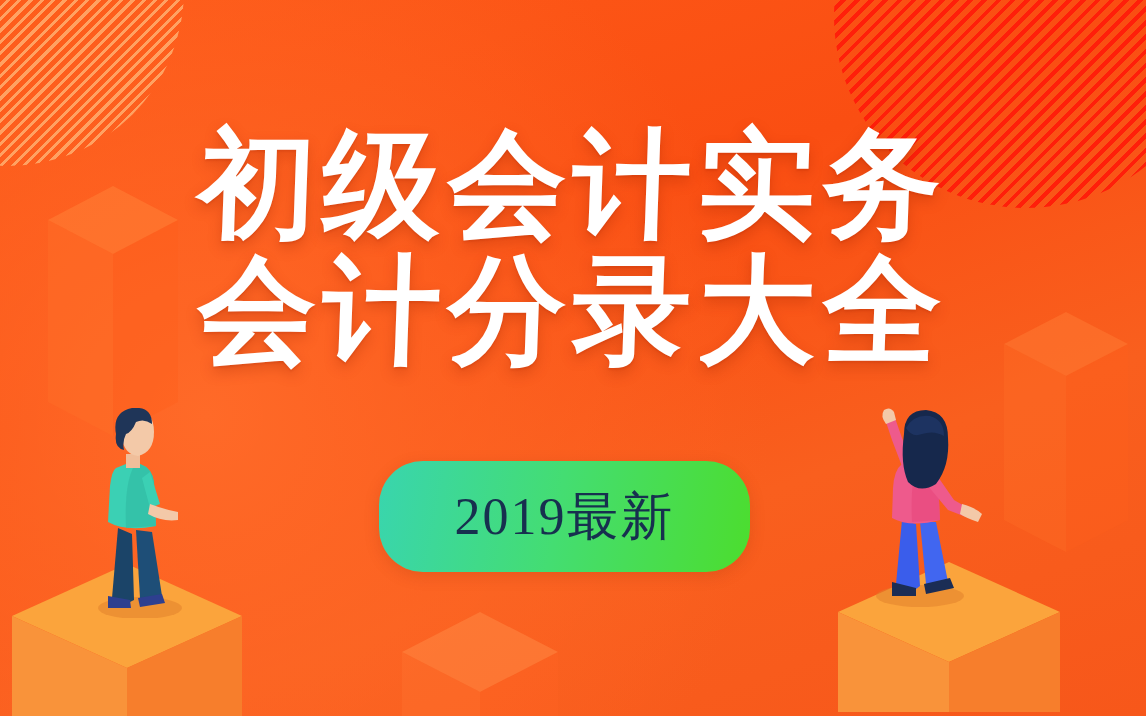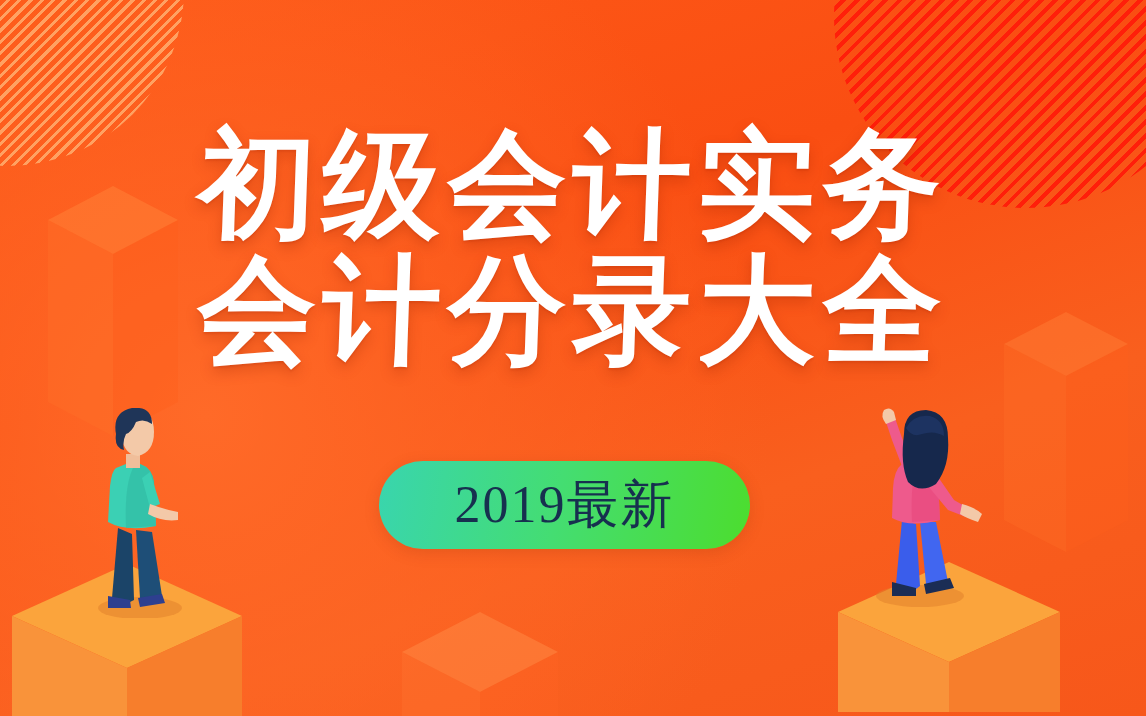--- a/index.html
+++ b/index.html
@@ -50,21 +50,21 @@
       0 6px 14px rgba(160,35,0,.30),
       0 2px 2px rgba(160,35,0,.18);
     transform:skewX(-2deg);
   }
   .tline.l2{margin-top:-6px;}
 
   
   .badge{
     position:absolute;
     left:379px;top:461px;
-    width:371px;height:88px;
+    width:371px;height:111px;
     border-radius:44px;
     background:linear-gradient(100deg,#39D5AE 0%,#44DD72 48%,#4CDD2E 100%);
     display:flex;align-items:center;justify-content:center;
     box-shadow:0 4px 16px rgba(120,30,0,.16);
     text-align:center;
   }
   .badge-text{
     color:#17304F;
     font-size:52px;
     font-weight:normal;

